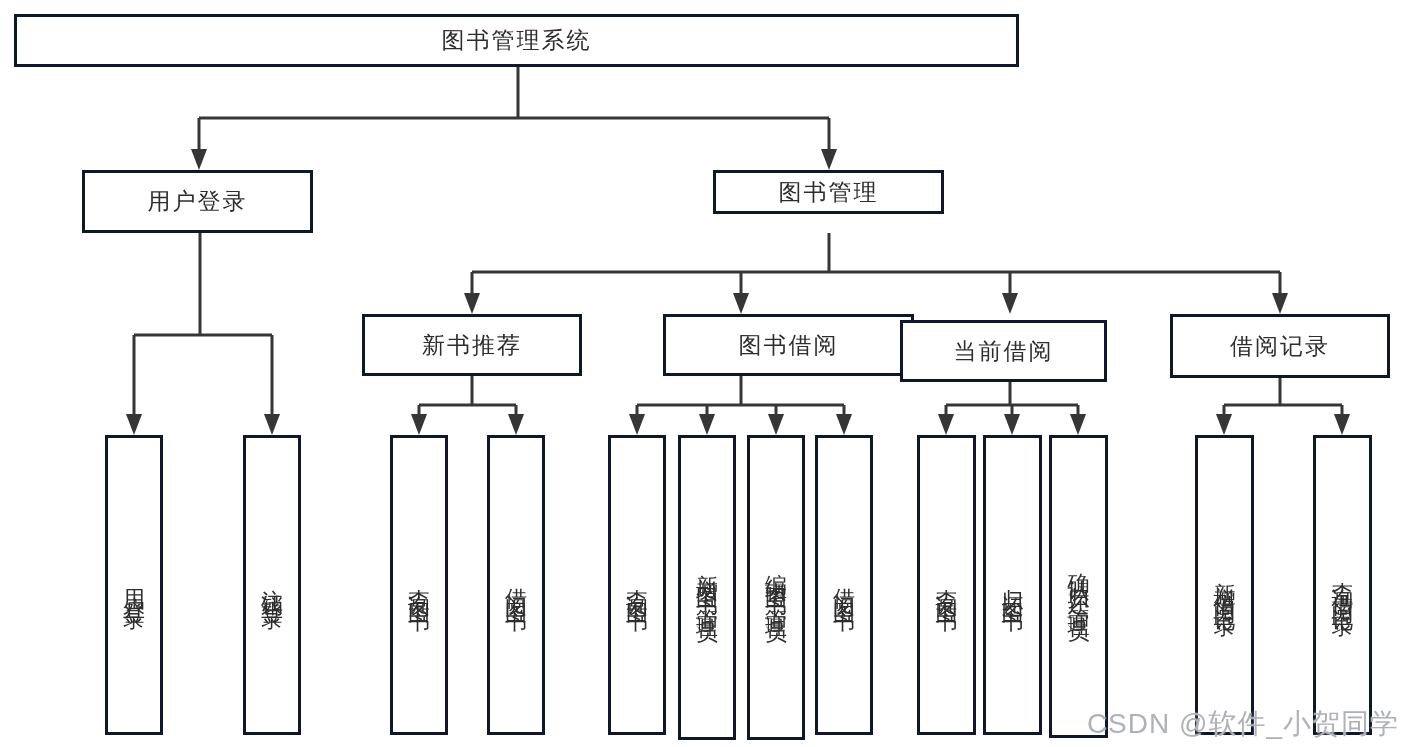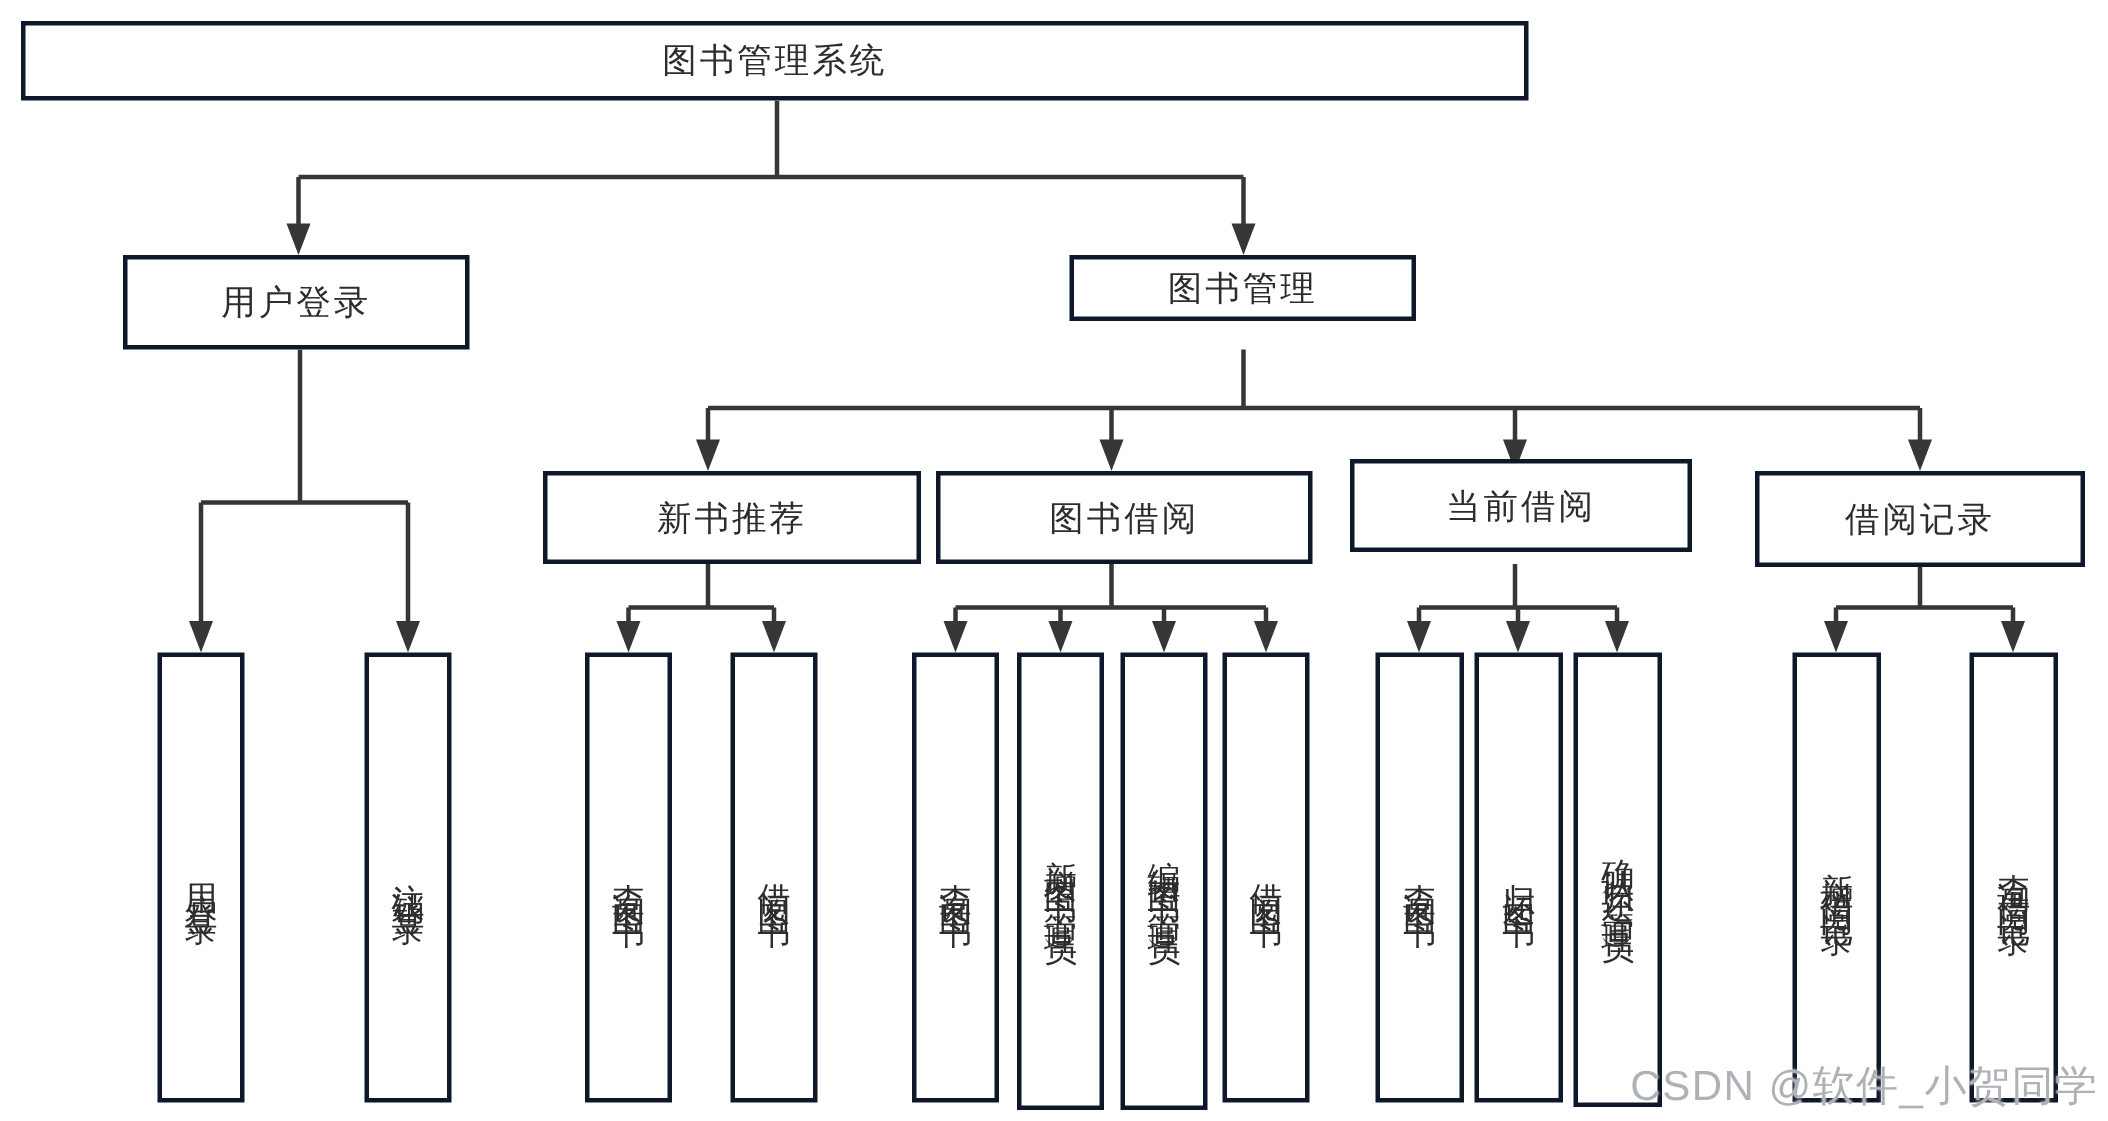--- a/index.html
+++ b/index.html
@@ -63,27 +63,27 @@
     <span class="label">图书管理系统</span>
   </div>
 
   <div class="box h" style="left:82px;top:170px;width:231px;height:63px;">
     <span class="label">用户登录</span>
   </div>
   <div class="box h" style="left:713px;top:170px;width:231px;height:44px;font-family:Liberation Serif, serif;">
     <span class="label">图书管理</span>
   </div>
 
-  <div class="box h" style="left:362px;top:314px;width:252px;height:62px;text-align:center;">
+  <div class="box h" style="left:362px;top:314px;width:220px;height:62px;text-align:center;">
     <span class="label">新书推荐</span>
   </div>
-  <div class="box h" style="left:624px;top:314px;width:251px;height:62px;">
+  <div class="box h" style="left:663px;top:314px;width:251px;height:62px;">
     <span class="label">图书借阅</span>
   </div>
-  <div class="box h" style="left:900px;top:306px;width:228px;height:62px;">
+  <div class="box h" style="left:900px;top:320px;width:207px;height:62px;">
     <span class="label">当前借阅</span>
   </div>
   <div class="box h" style="left:1170px;top:314px;width:220px;height:64px;">
     <span class="label">借阅记录</span>
   </div>
 
   <div class="box leaf" style="left:105px;top:435px;width:58px;height:300px;">
     <span class="label">用户登录</span>
   </div>
   <div class="box leaf" style="left:243px;top:435px;width:58px;height:300px;">

